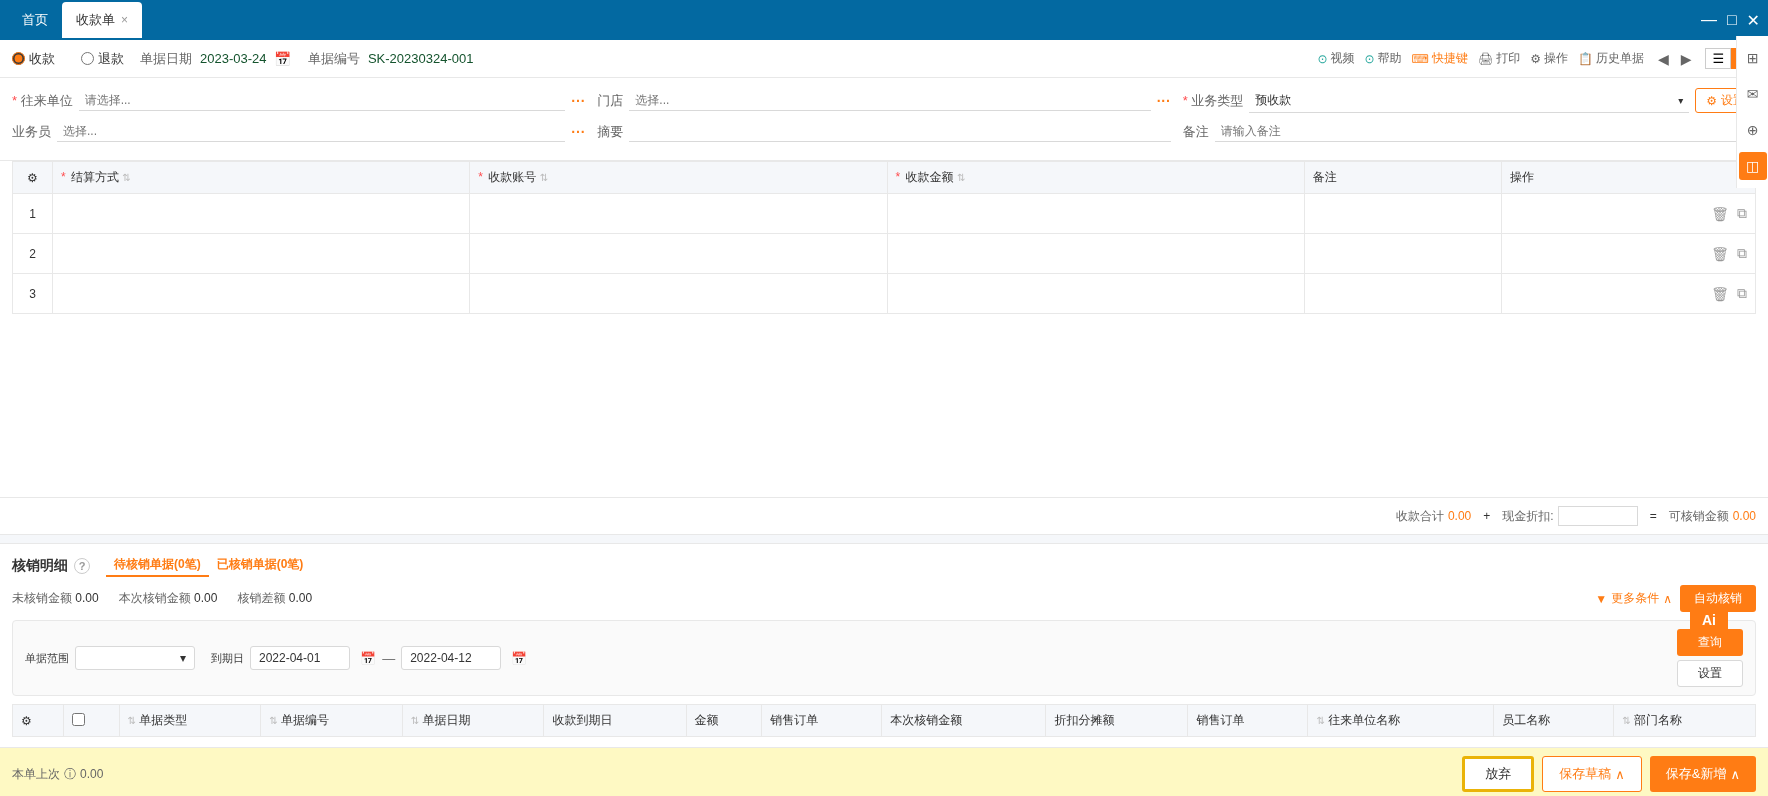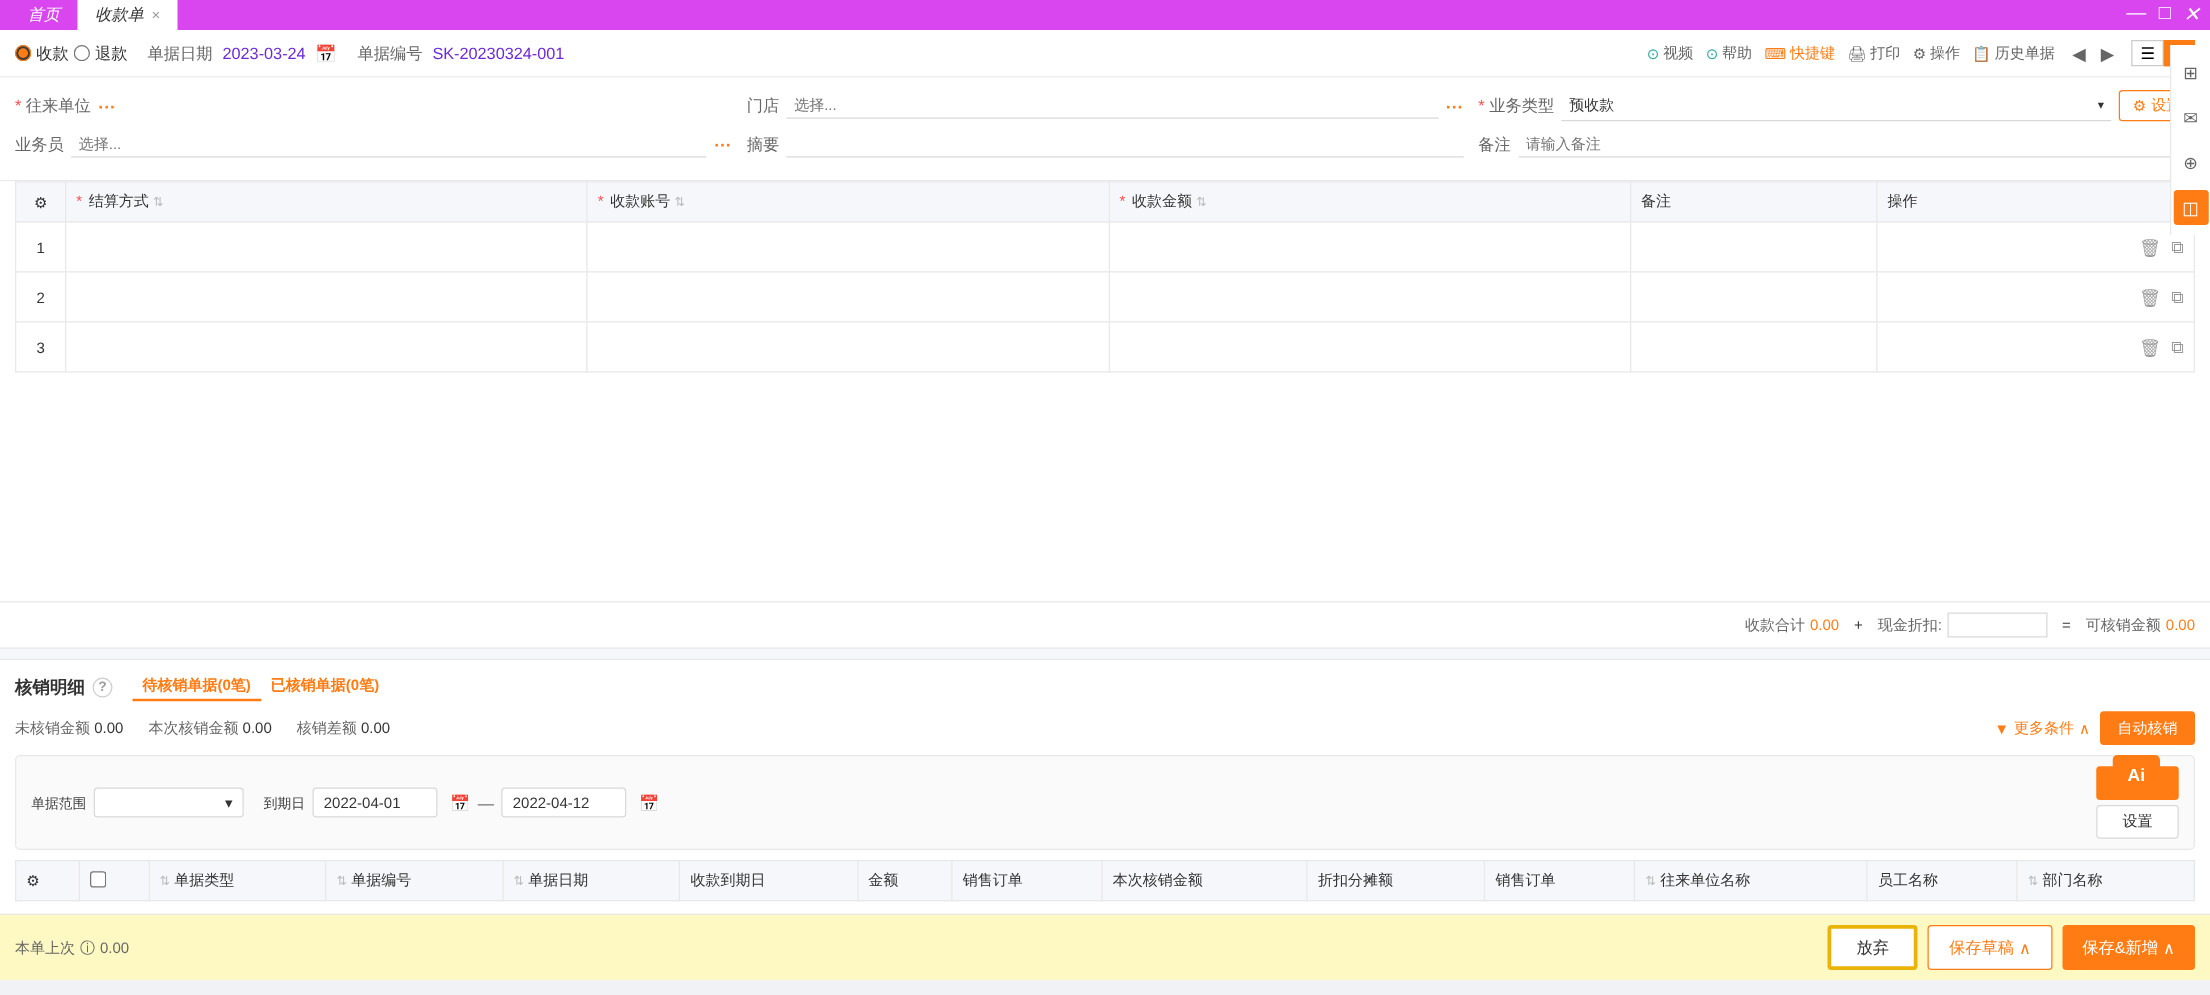--- a/index.html
+++ b/index.html
@@ -2,24 +2,23 @@
 <html><head>
   <meta charset="utf-8">
   <style>
     * { box-sizing: border-box; margin: 0; padding: 0; }
     body { font-family: 'Microsoft YaHei', Arial, sans-serif; font-size: 13px; background: #f0f2f5; color: #333; overflow: hidden; }
 
     
     .tab-bar {
       display: flex;
       align-items: center;
-      background: #d946ef;
-      height: 24px;
+      background: #0369a1;
+      height: 40px;
       padding: 0 8px;
-      font-style: italic;
     }
     .tab-item {
       display: flex;
       align-items: center;
       padding: 0 14px;
       height: 36px;
       color: #fff;
       font-size: 13px;
       cursor: pointer;
     }
@@ -56,26 +55,26 @@
     
     .top-toolbar {
       display: flex;
       align-items: center;
       padding: 8px 12px;
       background: #fff;
       border-bottom: 1px solid #e8e8e8;
       gap: 16px;
       flex-wrap: wrap;
     }
-    .radio-group { display: flex; gap: 4px; align-items: center; }
+    .radio-group { display: flex; gap: 26px; align-items: center; }
     .radio-item { display: flex; align-items: center; gap: 4px; cursor: pointer; }
     .radio-item input[type="radio"] { accent-color: #ff7c14; }
     .doc-info { display: flex; align-items: center; gap: 8px; }
     .doc-info-label { color: #666; }
-    .doc-info-value { color: #6d28d9; font-weight: 500; }
+    .doc-info-value { color: #14532d; font-weight: 500; }
     .doc-info-icon { color: #ff7c14; cursor: pointer; font-size: 14px; }
     .toolbar-actions {
       margin-left: auto;
       display: flex;
       align-items: center;
       gap: 10px;
       color: #666;
       font-size: 12px;
     }
     .toolbar-actions span { cursor: pointer; display: flex; align-items: center; gap: 3px; }
@@ -537,20 +536,21 @@
         <button class="view-btn">☰</button>
         <button class="view-btn active">⊞</button>
       </div>
     </div>
   </div>
 
   <div class="form-section">
     <div class="form-row">
       <div class="form-field">
         <span class="form-label required">往来单位</span>
+        <input class="form-input" placeholder="请选择..." style="">
         <span class="more-btn">···</span>
       </div>
       <div class="form-field">
         <span class="form-label">门店</span>
         <input class="form-input" placeholder="选择..." style="">
         <span class="more-btn">···</span>
       </div>
       <div class="form-field">
         <span class="form-label required">业务类型</span>
         <div class="dropdown-select">

